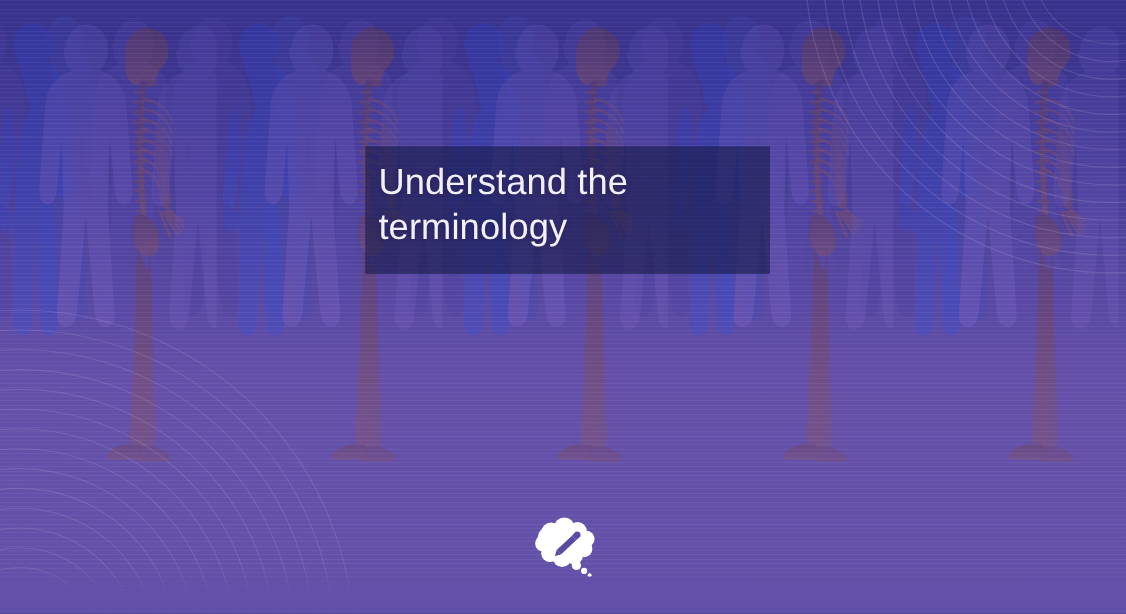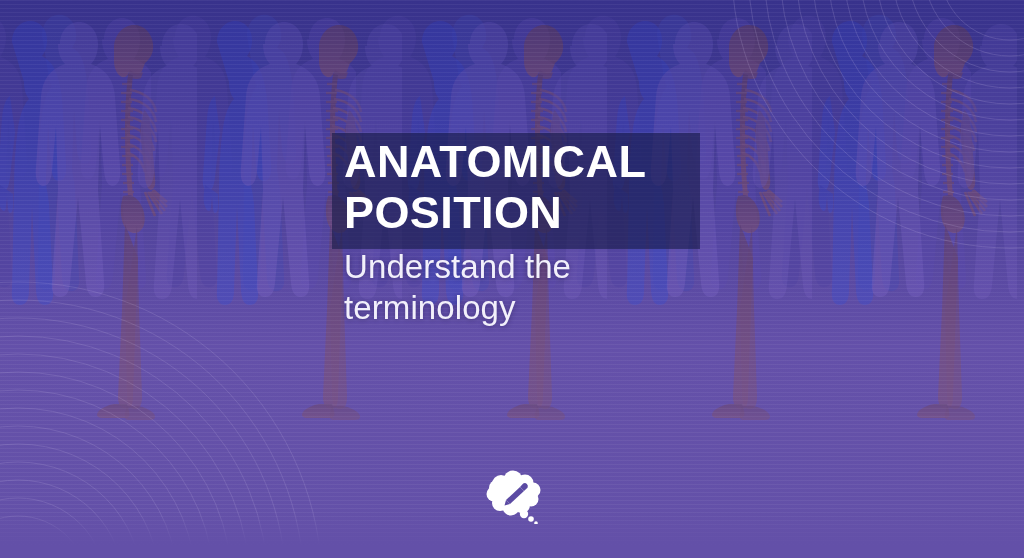--- a/index.html
+++ b/index.html
@@ -553,22 +553,20 @@
     </svg>
   </div>
 
   <div class="scanlines"></div>
 
   <div class="wash-bottom"></div>
 
   <div class="title-plate"></div>
 
   <div class="copy">
-    <h1 class="title">ANATOMICAL
-POSITION</h1>
     <p class="subtitle">Understand the
 terminology</p>
   </div>
 
   <div class="logo">
     <svg viewBox="0 0 62 56" aria-hidden="true">
       <g fill="#ffffff">
 
         <circle cx="17" cy="16" r="9"></circle>
         <circle cx="29" cy="12" r="9.5"></circle>

